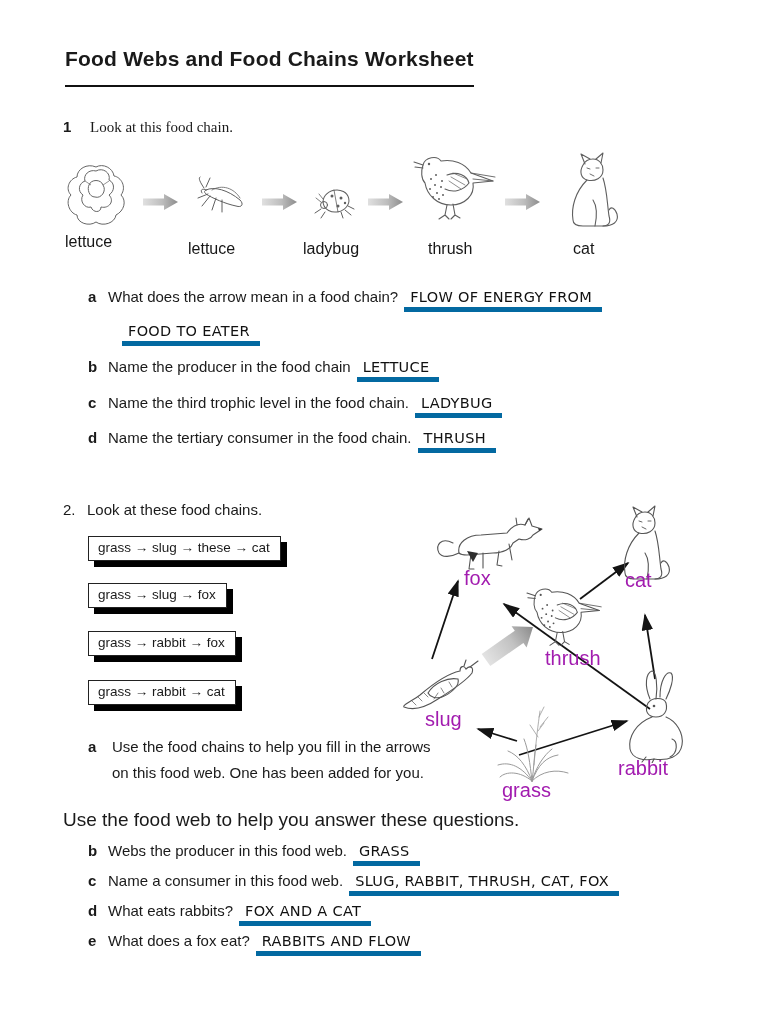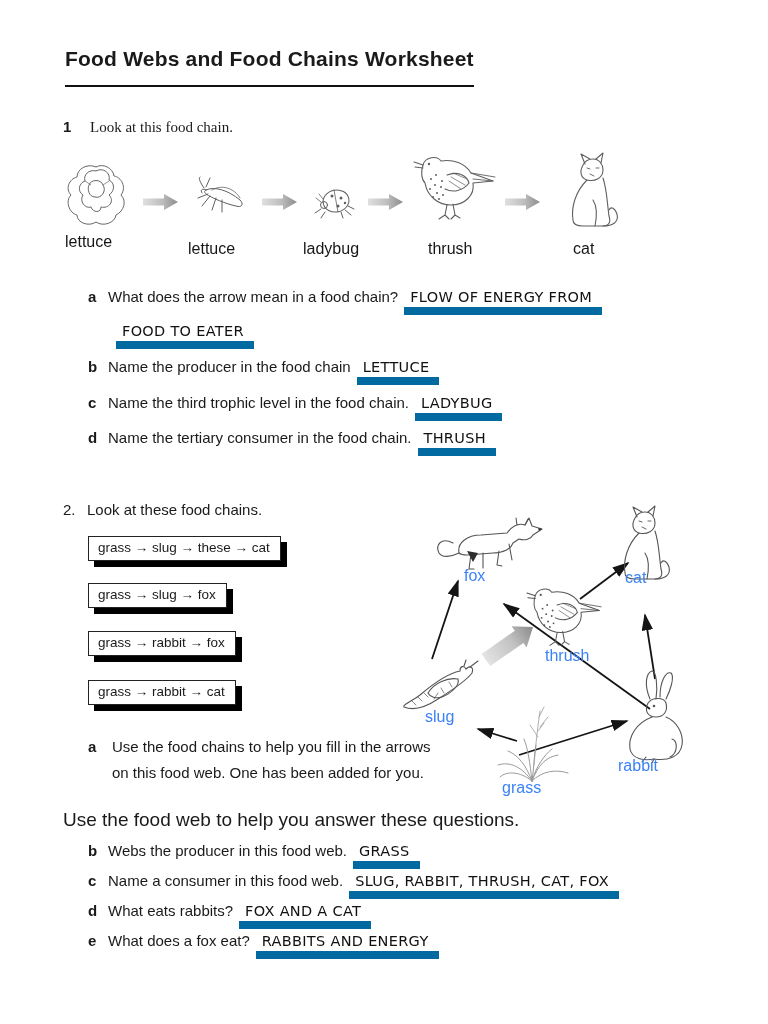--- a/index.html
+++ b/index.html
@@ -13,31 +13,31 @@
   .q1num{left:63px;top:118px;font-size:15px;font-weight:bold;}
   .q1prompt{left:90px;top:119px;font-family:"Liberation Serif",serif;font-size:15px;}
   
   .chainrow{left:55px;top:148px;width:610px;height:120px;}
   .chain-label{position:absolute;font-size:16px;color:#161616;}
   .blockarrow{position:absolute;width:36px;height:18px;}
   
   .qrow{position:absolute;left:88px;font-size:15px;white-space:nowrap;}
   .qletter{display:inline-block;min-width:20px;font-weight:bold;}
   .ans{font-family:"DejaVu Sans",sans-serif;font-size:14.5px;letter-spacing:0.3px;color:#111;
-       border-bottom:8px solid #0369a1;padding:0 10px 2px 6px;margin-left:6px;}
-  .ans2{margin-left:8px;}
+       border-bottom:5px solid #0369a1;padding:0 10px 2px 6px;margin-left:6px;}
+  .ans2{margin-left:14px;}
   
   .q2head{left:63px;top:501px;font-size:15px;font-weight:normal;white-space:nowrap;}
   .q2head .num{display:inline-block;min-width:24px;}
   .chainbox{position:absolute;left:88px;background:#fff;border:1px solid #222;
             box-shadow:6px 6px 0 0 #000;font-size:13.5px;padding:3px 10px 5px 9px;white-space:nowrap;}
   
   .web{left:398px;top:503px;width:368px;height:315px;}
   .web .node{position:absolute;}
-  .web .wlabel{position:absolute;font-size:16px;color:#3b82f6;}
+  .web .wlabel{position:absolute;font-size:20px;color:#a21caf;}
   .websvg{position:absolute;left:0;top:0;}
   
   .fillin{left:88px;top:734px;width:352px;font-size:15px;line-height:26px;}
   .fillin .qletter{position:absolute;left:0;top:0;}
   .fillin .ftext{display:block;margin-left:24px;}
   .midinstr{left:63px;top:809px;font-size:19px;}
 </style>
 </head>
 <body>
 
@@ -308,16 +308,16 @@
   <div class="qrow" style="top:842px">
     <span class="qletter">b</span><span>Webs the producer in this food web.</span><span class="ans">GRASS</span>
   </div>
   <div class="qrow" style="top:872px">
     <span class="qletter">c</span><span>Name a consumer in this food web.</span><span class="ans">SLUG, RABBIT, THRUSH, CAT, FOX</span>
   </div>
   <div class="qrow" style="top:902px">
     <span class="qletter">d</span><span>What eats rabbits?</span><span class="ans">FOX AND A CAT</span>
   </div>
   <div class="qrow" style="top:932px">
-    <span class="qletter">e</span><span>What does a fox eat?</span><span class="ans">RABBITS AND ENERGY</span>
+    <span class="qletter">e</span><span>What does a fox eat?</span><span class="ans">RABBITS AND FLOW</span>
   </div>
 
 </div>
 
 </body></html>

